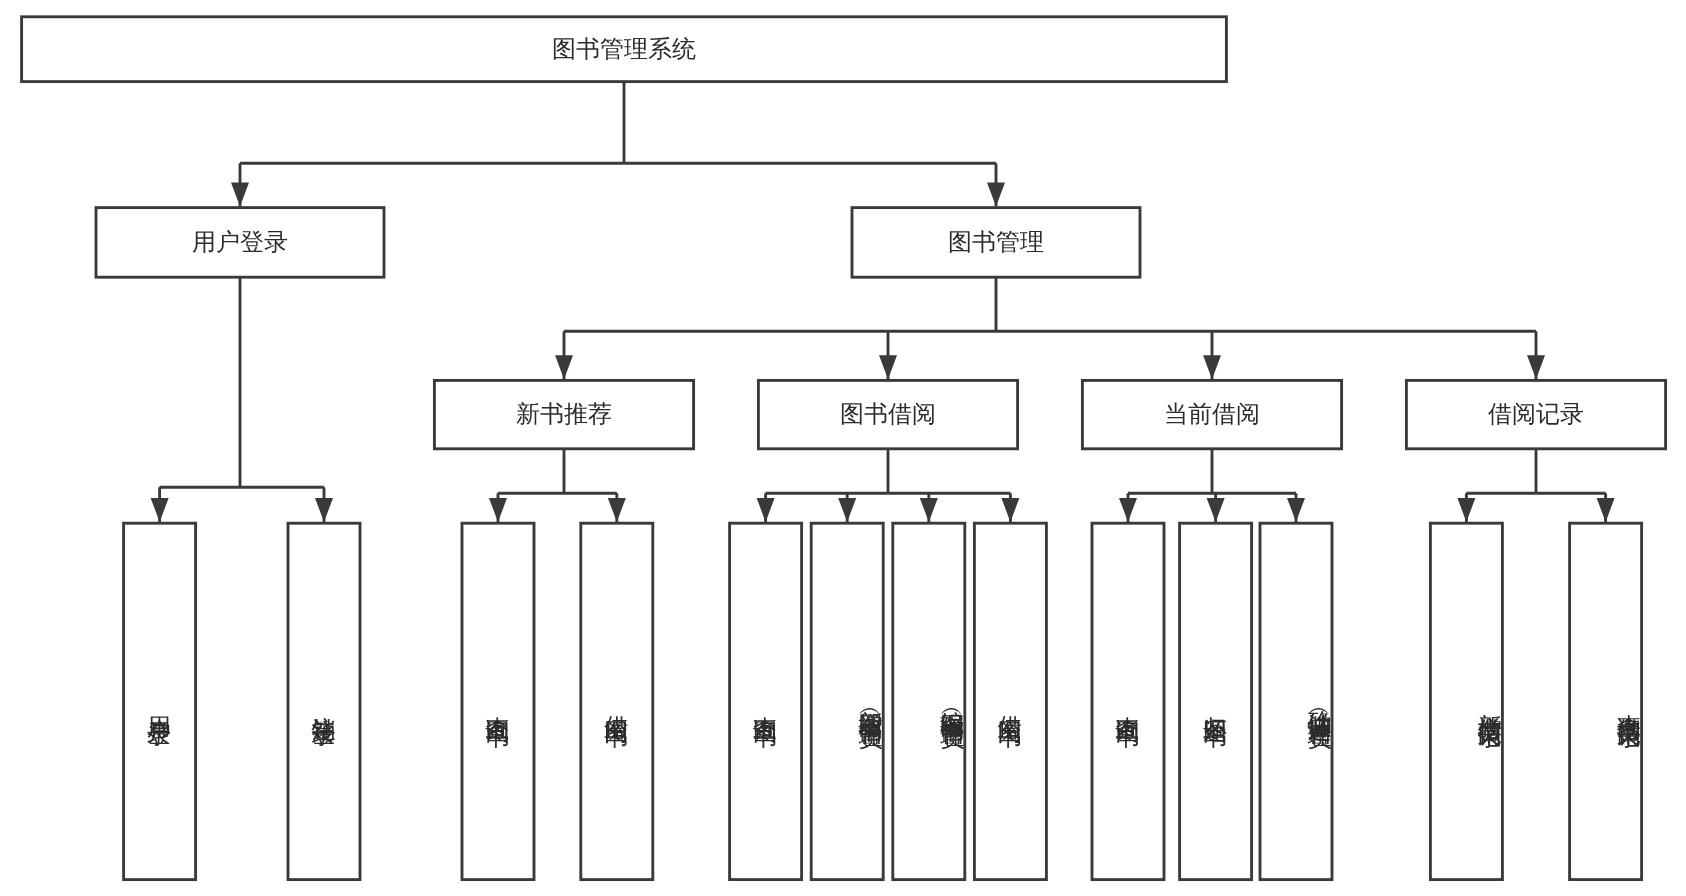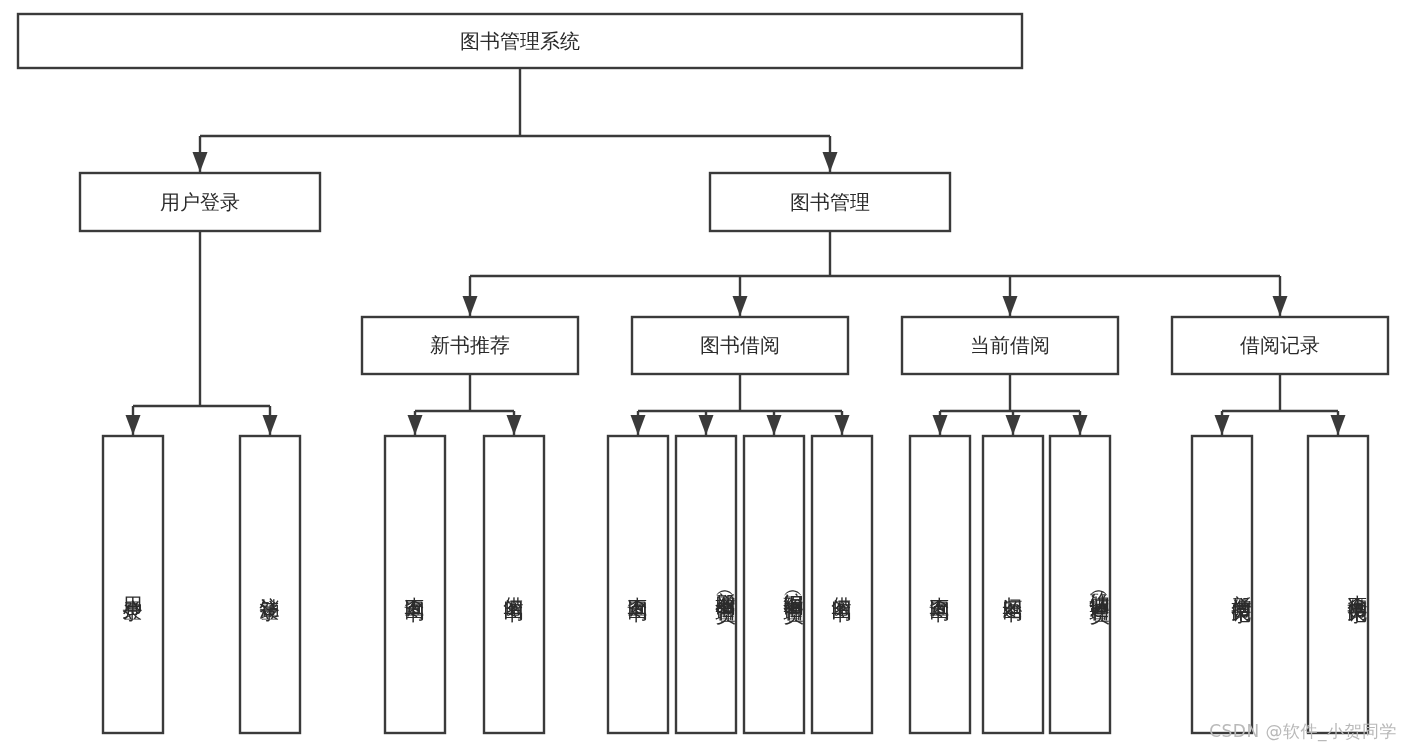--- a/index.html
+++ b/index.html
@@ -180,14 +180,13 @@
       <div class="leaf-label" style="left: 676px; top: 442px; width: 60px; height: 285px;">新增图书（管理员）</div>
       <div class="leaf-label" style="left: 744px; top: 442px; width: 60px; height: 285px;">编辑图书（管理员）</div>
       <div class="leaf-label" style="left: 812px; top: 442px; width: 60px; height: 285px; align-items: center;">借阅图书</div>
       <div class="leaf-label" style="left: 910px; top: 442px; width: 60px; height: 285px; align-items: center;">查询图书</div>
       <div class="leaf-label" style="left: 983px; top: 442px; width: 60px; height: 285px; align-items: center;">归还图书</div>
       <div class="leaf-label" style="left: 1050px; top: 442px; width: 60px; height: 285px;">确认归还（管理员）</div>
       <div class="leaf-label" style="left: 1192px; top: 442px; width: 60px; height: 285px;">新增借阅记录</div>
       <div class="leaf-label" style="left: 1308px; top: 442px; width: 60px; height: 285px;">查询借阅记录</div>
     </div>
 
-  <div class="watermark">CSDN @软件_小贺同学</div>
 </div>
 
 </body></html>

